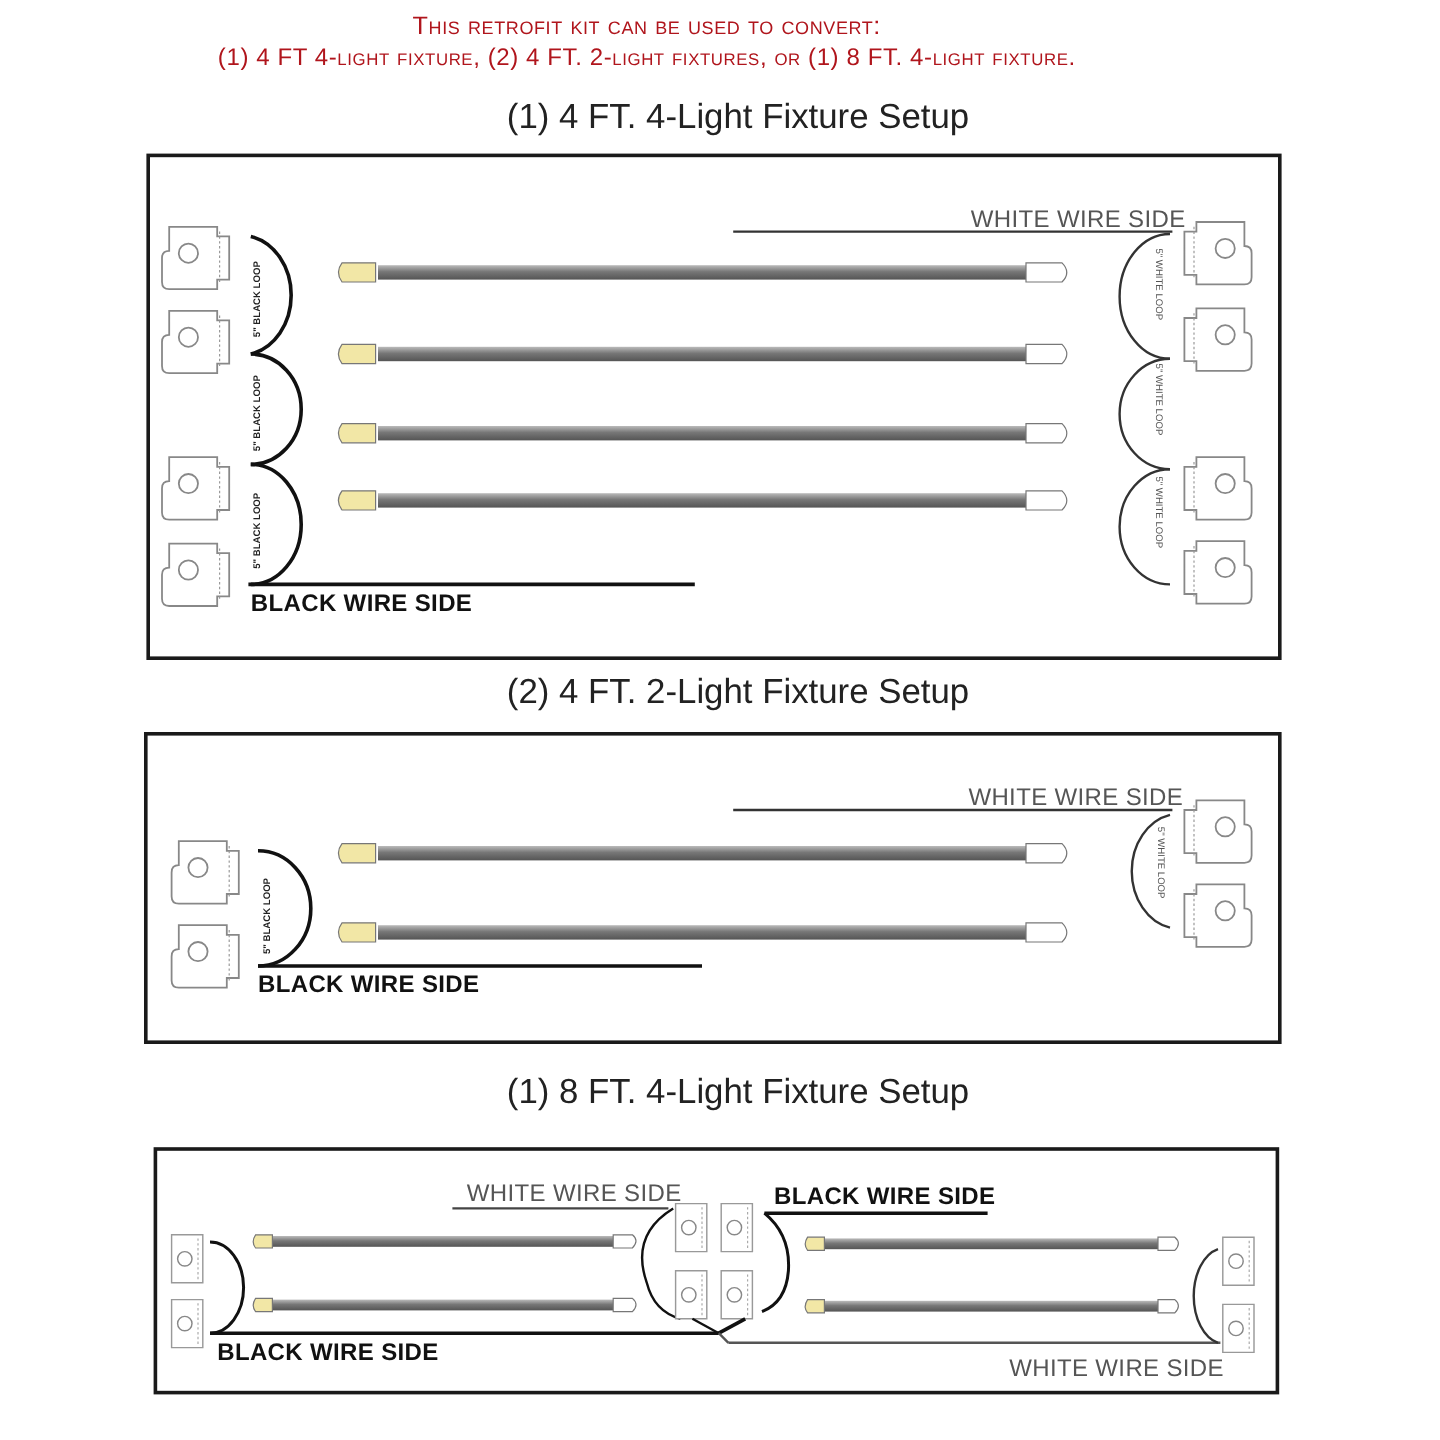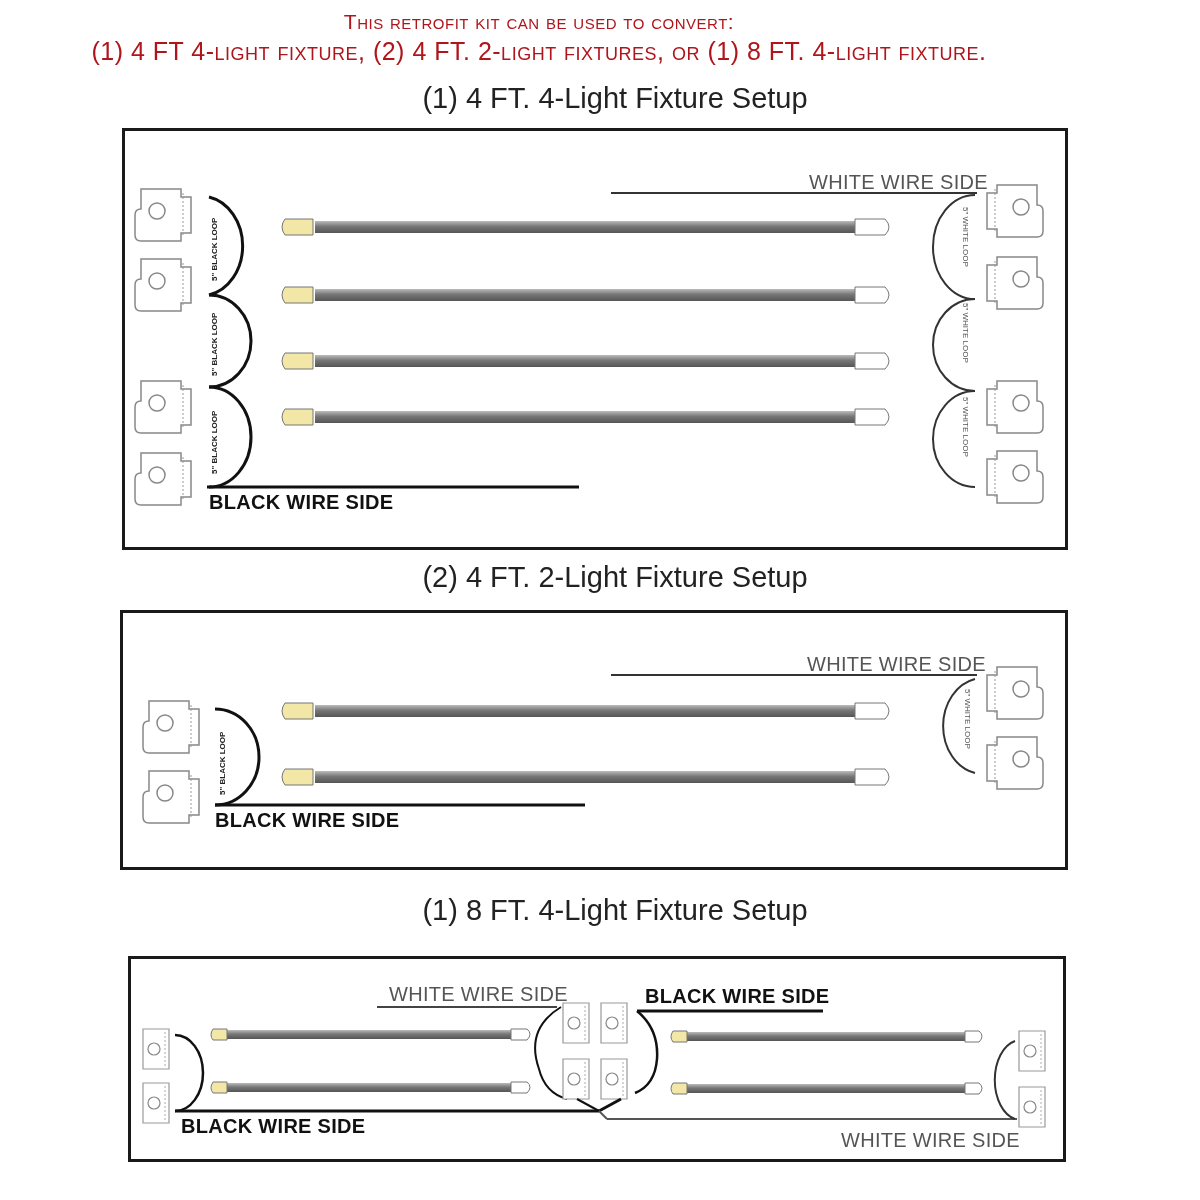--- a/index.html
+++ b/index.html
@@ -1,19 +1,19 @@
 <!DOCTYPE html>
 <html><head>
 <meta charset="utf-8">
 <style>
   html, body { margin:0; padding:0; background:#ffffff; }
   body { width:1200px; height:1200px; position:relative; overflow:hidden; font-family:"Liberation Sans", sans-serif; }
   .intro { position:absolute; left:0; width:1078px; text-align:center; color:#b0151c; font-family:"Liberation Sans", sans-serif; font-variant:small-caps; letter-spacing:0.5px; }
   .intro.l1 { top:10px; font-size:21px; }
-  .intro.l2 { top:37px; font-size:25px; }
+  .intro.l2 { top:37px; font-size:20px; }
   .title { position:absolute; left:0; width:1230px; text-align:center; color:#222; font-size:29px; font-family:"Liberation Sans", sans-serif; }
   .panel { position:absolute; border:3px solid #1a1a1a; background:#fff; box-sizing:border-box; }
   svg.diagram { position:absolute; left:0; top:0; }
   .lbl-white { font-family:"Liberation Sans", sans-serif; font-size:20px; fill:#555; letter-spacing:0.3px; }
   .lbl-black { font-family:"Liberation Sans", sans-serif; font-size:20px; font-weight:bold; fill:#111; letter-spacing:0.3px; }
   .loop-txt { font-family:"Liberation Sans", sans-serif; font-size:8px; font-weight:bold; fill:#222; }
   .loop-txt-w { font-family:"Liberation Sans", sans-serif; font-size:8px; fill:#555; }
 </style>
 </head>
 <body>

